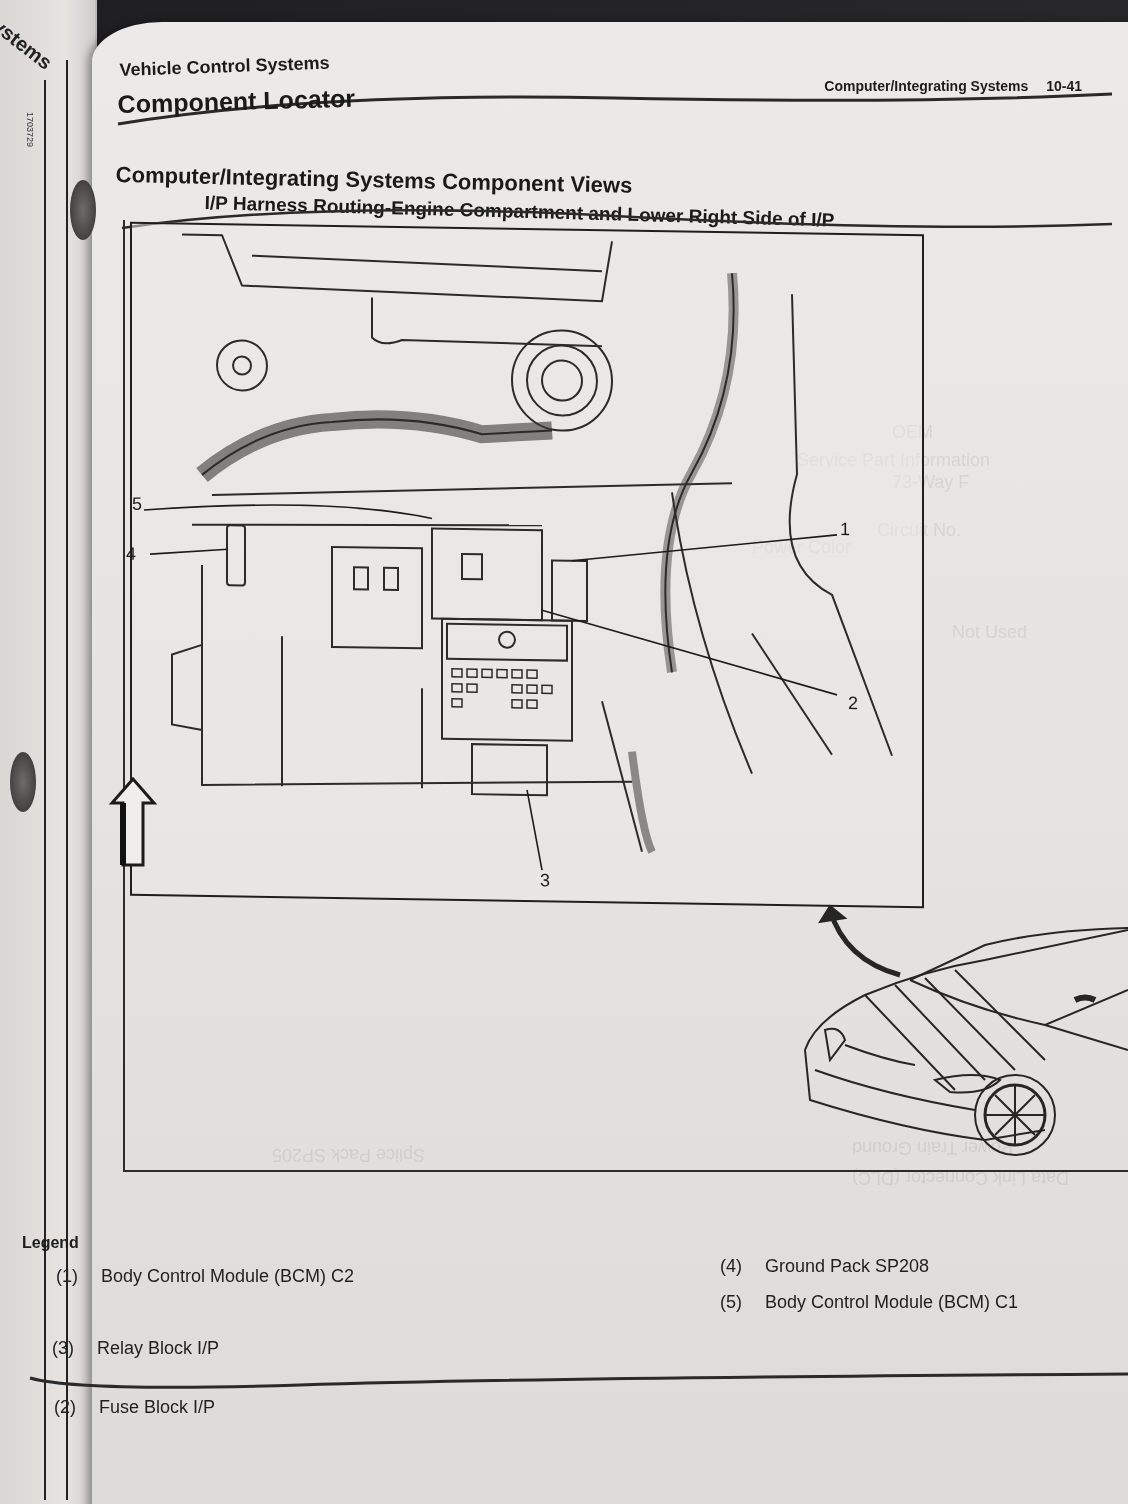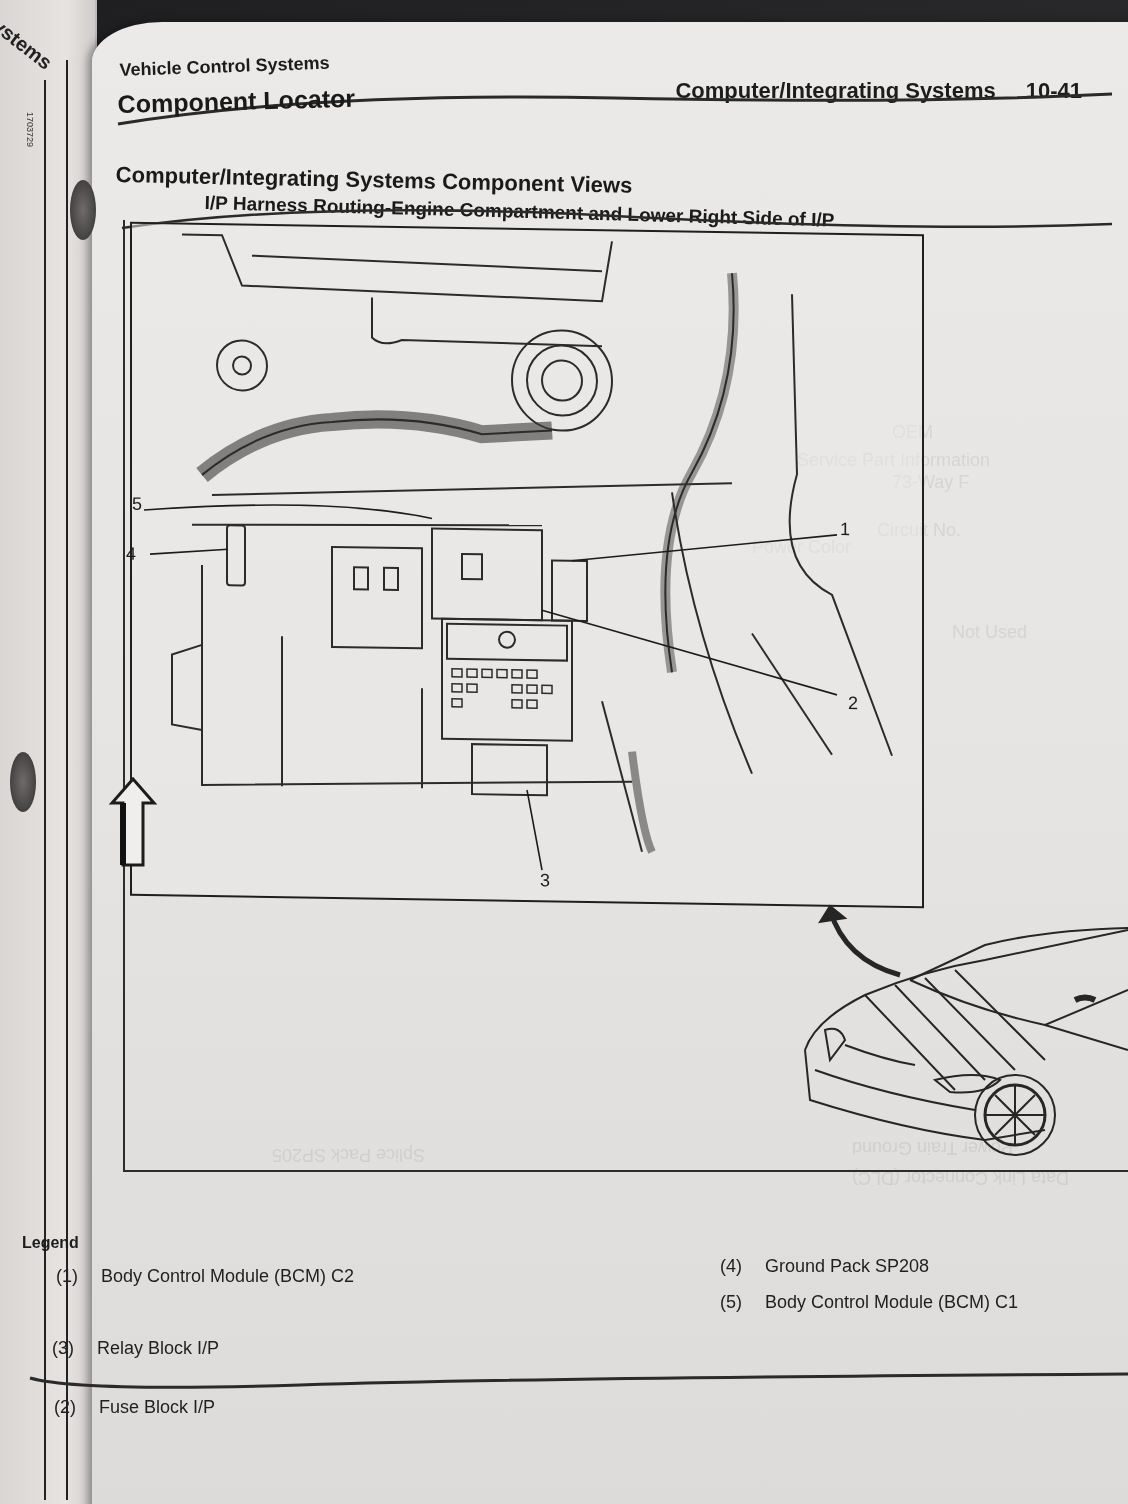--- a/index.html
+++ b/index.html
@@ -40,22 +40,22 @@
     position: absolute; left: 92px; top: 22px; width: 1060px; height: 1500px;
     background: linear-gradient(180deg, #eceae8 0%, #e6e4e2 50%, #dddbd9 100%);
     border-top-left-radius: 70px 40px;
     box-shadow: -4px 0 8px rgba(0,0,0,0.35);
   }
   .hdr-left {
     position: absolute; left: 28px; top: 38px; font-size: 18px; font-weight: bold; color: #1c1c1c;
     transform: rotate(-2deg); transform-origin: left bottom;
   }
   .hdr-right {
-    position: absolute; right: 70px; top: 56px; font-size: 22px; font-weight: bold; color: #1c1c1c;
-    display: flex; gap: 30px; margin-left: 29px;
+    position: absolute; right: 70px; top: 56px; font-size: 14px; font-weight: bold; color: #1c1c1c;
+    display: flex; gap: 18px; margin-left: 29px;
   }
   .hdr-rule {
     position: absolute; left: 22px; top: 60px; width: 1000px; height: 60px;
   }
   .section-title {
     position: absolute; left: 26px; top: 68px; font-size: 25px; font-weight: bold; color: #1a1a1a;
     transform: rotate(-1.5deg); transform-origin: left bottom;
   }
   .sub-title {
     position: absolute; left: 24px; top: 140px; font-size: 22px; font-weight: bold; color: #1a1a1a;

